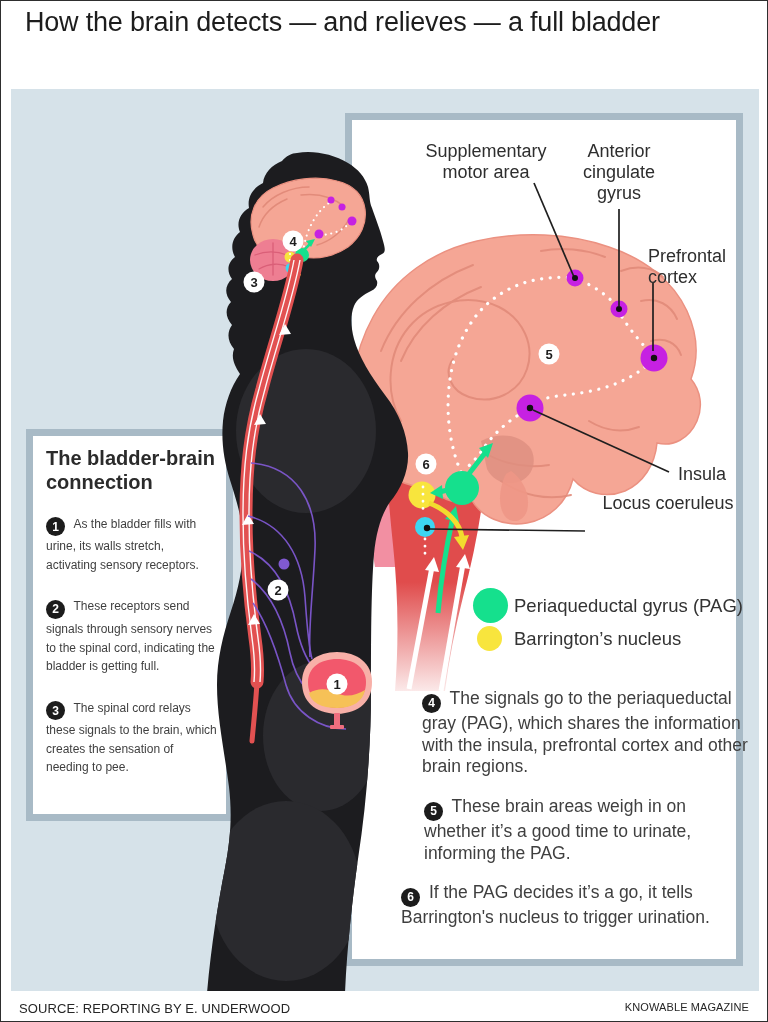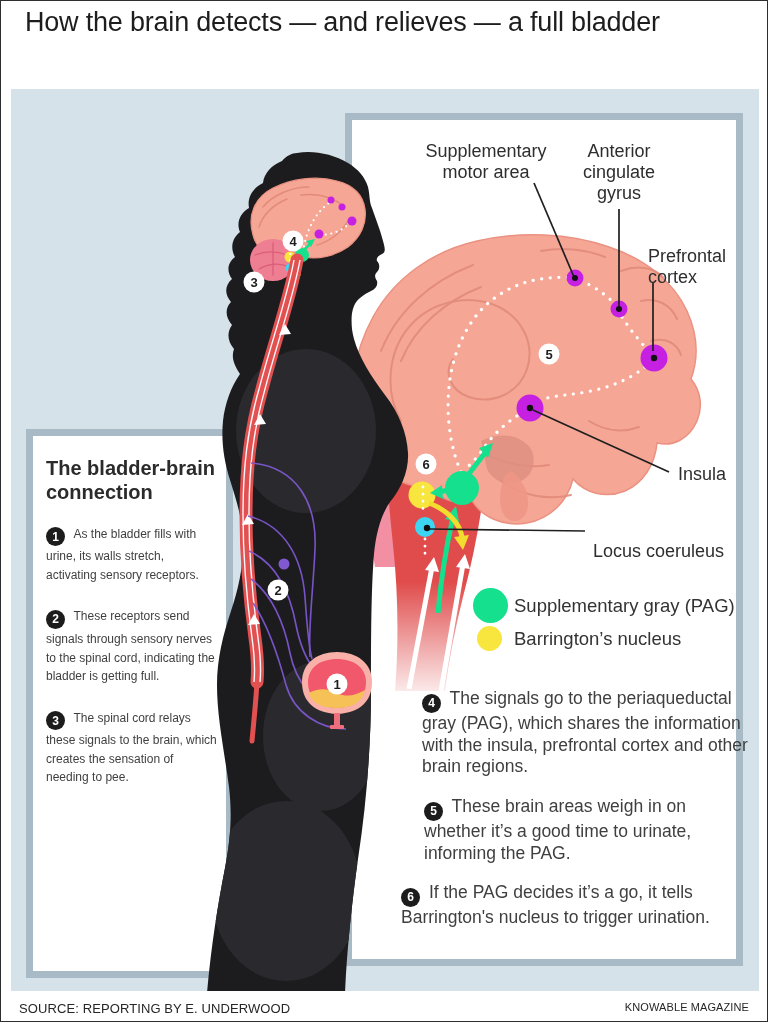--- a/index.html
+++ b/index.html
@@ -15,23 +15,23 @@
     font-size:27px;line-height:1.18;font-weight:normal;color:#1d1d1d;
     letter-spacing:-0.2px;
   }
   
   .canvas{left:10px;top:88px;width:748px;height:902px;background:#d6e2e9;}
   .panel{
     left:344px;top:112px;width:398px;height:853px;
     background:#ffffff;border:7px solid #a8bac6;box-sizing:border-box;
   }
   .leftbox{
-    left:25px;top:428px;width:207px;height:549px;
+    left:25px;top:428px;width:207px;height:392px;
     background:#ffffff;border:7px solid #a8bac6;box-sizing:border-box;
-    padding:20px 8px 0 13px;
+    padding:10px 8px 0 13px;
   }
   .leftbox h2{
     margin:0 0 19px 0;width:182px;
     font-size:20px;line-height:1.22;color:#2b2b2b;font-weight:bold;
   }
   .leftbox p{margin:0 0 23px 0;width:172px;}
   .steptext{font-size:12px;line-height:1.3;color:#3f3f3f;}
   .rstep{font-size:17.5px;line-height:1.24;color:#3f3f3f;}
   .stepnum{
     display:inline-flex;width:19px;height:19px;border-radius:50%;
@@ -244,25 +244,25 @@
       <path d="M 308 692 C 318 686 328 688 336 692 C 346 697 355 694 364 689 C 362 700 352 707 336 707 C 320 707 310 701 308 692 Z" fill="#f6c157"></path>
       <rect x="333" y="712" width="6" height="16" rx="1" fill="#ef6e7e"></rect>
       <rect x="329" y="724" width="14" height="4" rx="1" fill="#ef6e7e"></rect>
     </g>
   </svg>
 
   <div class="abs blabel center" style="left:570px;top:140px;width:96px;">Anterior cingulate gyrus</div>
   <div class="abs blabel center" style="left:405px;top:140px;width:160px;">Supplementary motor area</div>
   <div class="abs blabel" style="left:647px;top:245px;width:96px;">Prefrontal cortex</div>
   <div class="abs blabel" style="left:677px;top:463px;">Insula</div>
-  <div class="abs blabel" style="left:592px;top:540px;width:150px;">Locus coeruleus</div>
+  <div class="abs blabel" style="left:592px;top:492px;width:150px;text-align:center;">Locus coeruleus</div>
 
   <div class="abs legendrow" style="left:472px;top:587px;">
     <span class="lgc lgc-green"></span>
-    <span class="lgtext">Supplementary gray (PAG)</span>
+    <span class="lgtext">Periaqueductal gyrus (PAG)</span>
   </div>
   <div class="abs legendrow" style="left:472px;top:625px;">
     <span class="lgc lgc-yellow"></span>
     <span class="lgtext">Barrington’s nucleus</span>
   </div>
 
   <div class="abs rstep" style="left:400px;top:687px;width:342px;margin-left:21px;">
     <span class="stepnum">4</span> <span>The signals go to the periaqueductal gray (PAG), which shares the information with the insula, prefrontal cortex and other brain regions.</span>
   </div>
   <div class="abs rstep" style="left:386px;top:795px;width:308px;margin-left:37px;">

